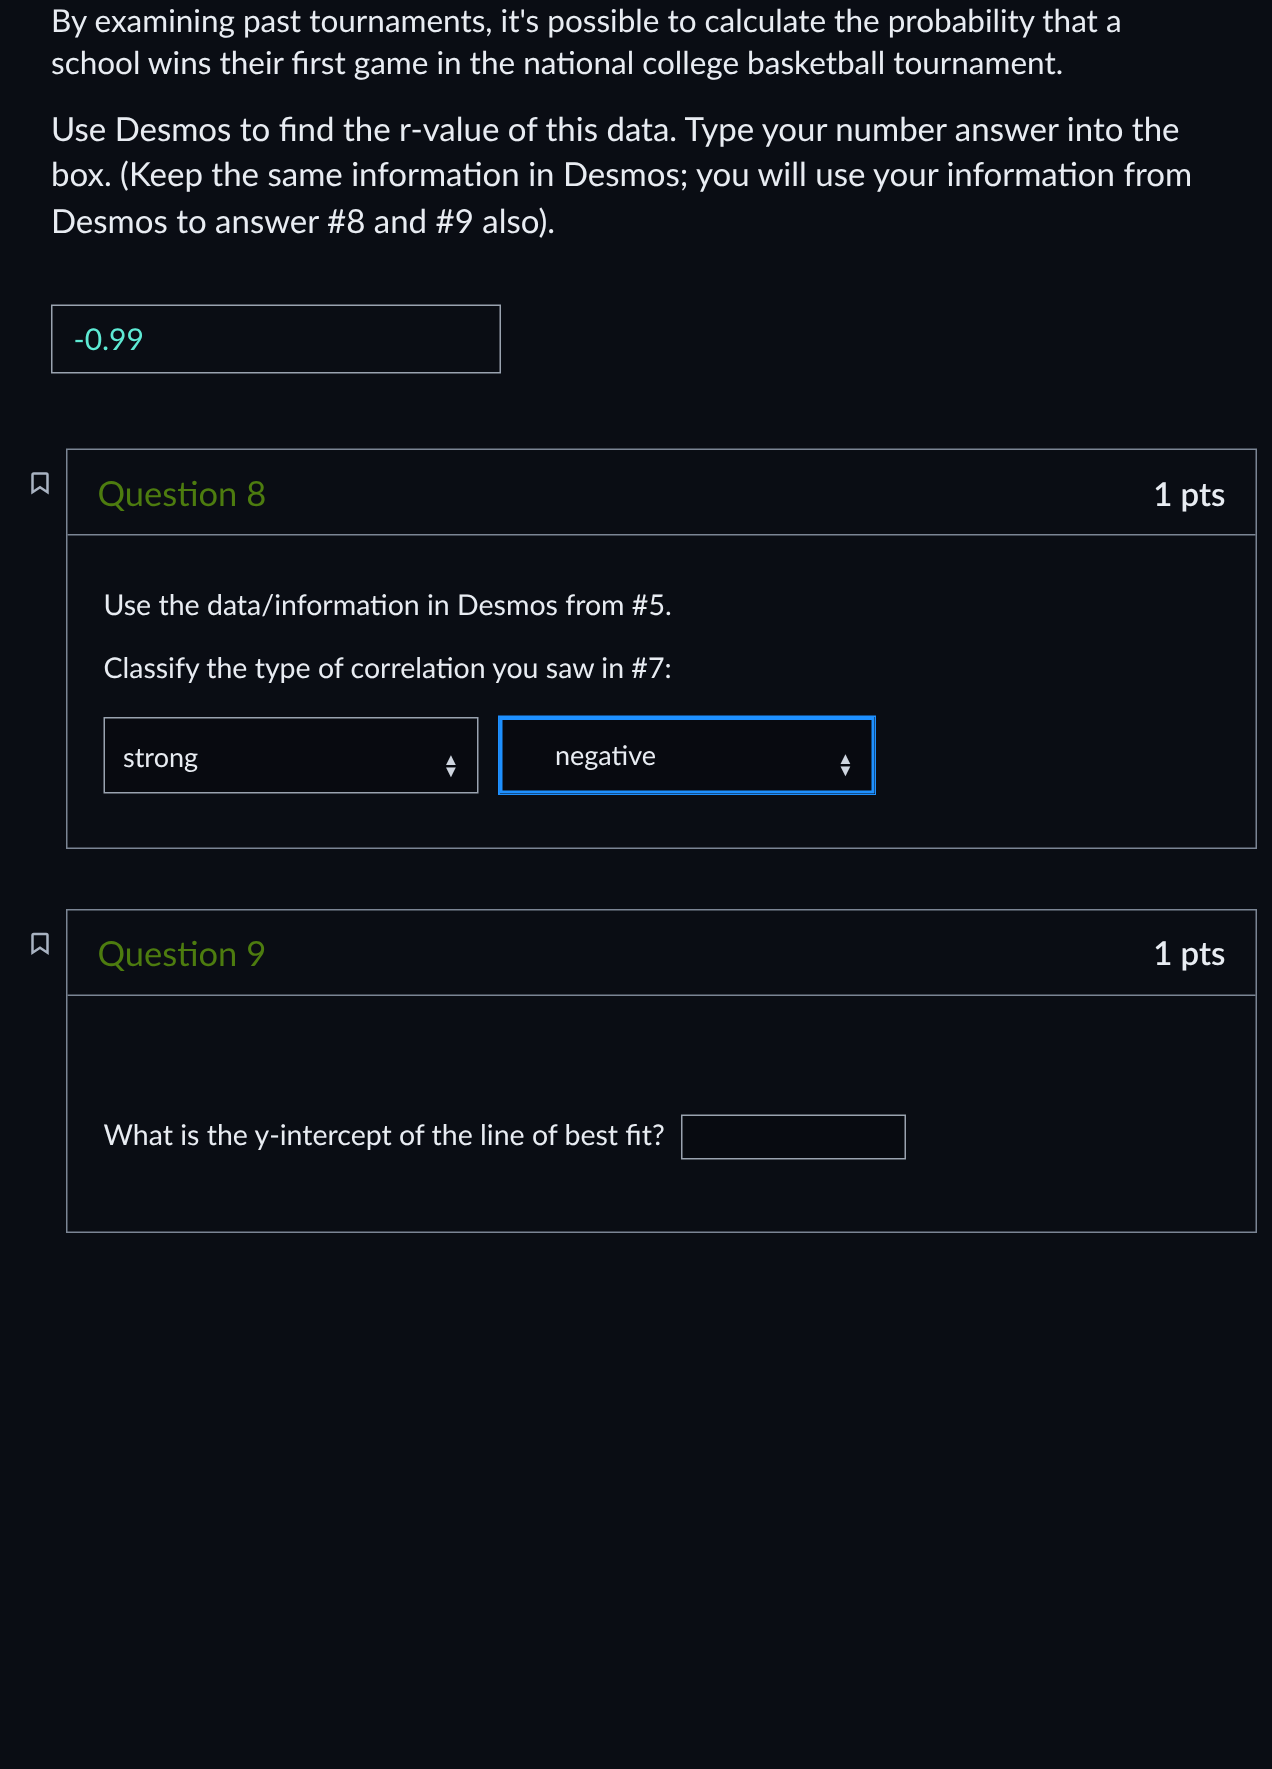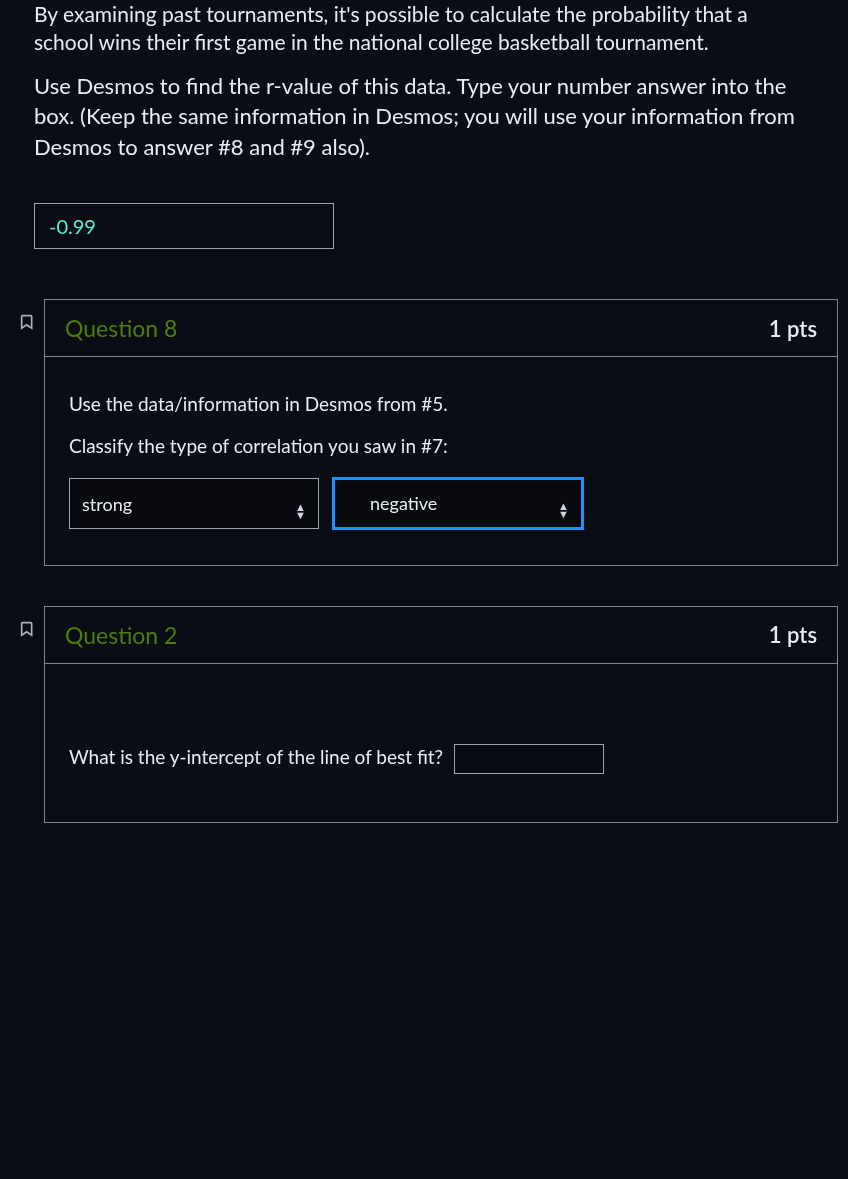--- a/index.html
+++ b/index.html
@@ -167,21 +167,21 @@
     </div>
   </div>
 
   <div class="question-block">
     <span class="side-icon">
       <svg viewBox="0 0 24 24" width="20" height="20" fill="none" stroke="currentColor" stroke-width="2">
         <path d="M9 2h10a1 1 0 0 1 1 1v14l-6-4-6 4V3a1 1 0 0 1 1-1z"></path>
       </svg>
     </span>
     <div class="q-header">
-      <span class="q-title">Question 2</span>
+      <span class="q-title">Question 9</span>
       <span class="q-pts">1 pts</span>
     </div>
     <div class="q-body">
       <p style="margin-top:46px">
         <span>What is the y-intercept of the line of best fit?</span>
         <span class="inline-input"></span>
       </p>
     </div>
   </div>
 

